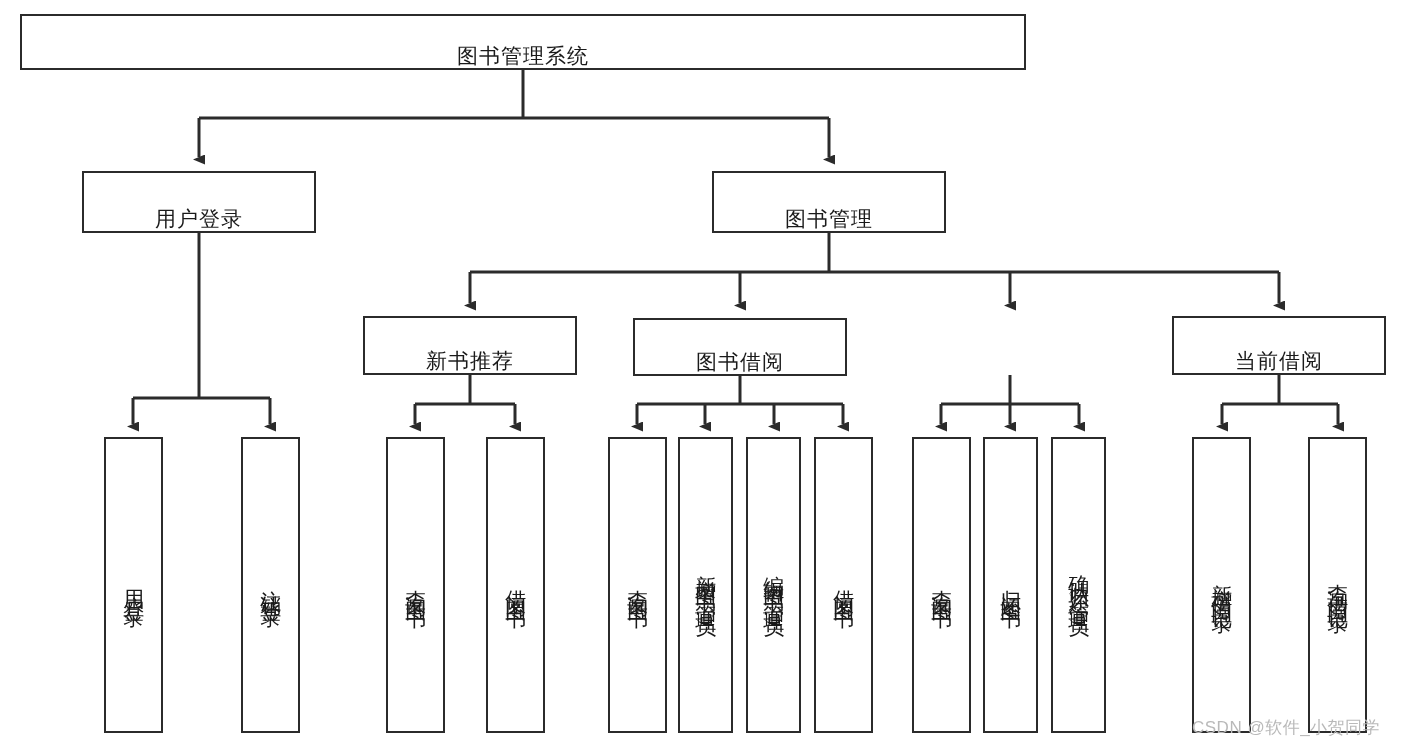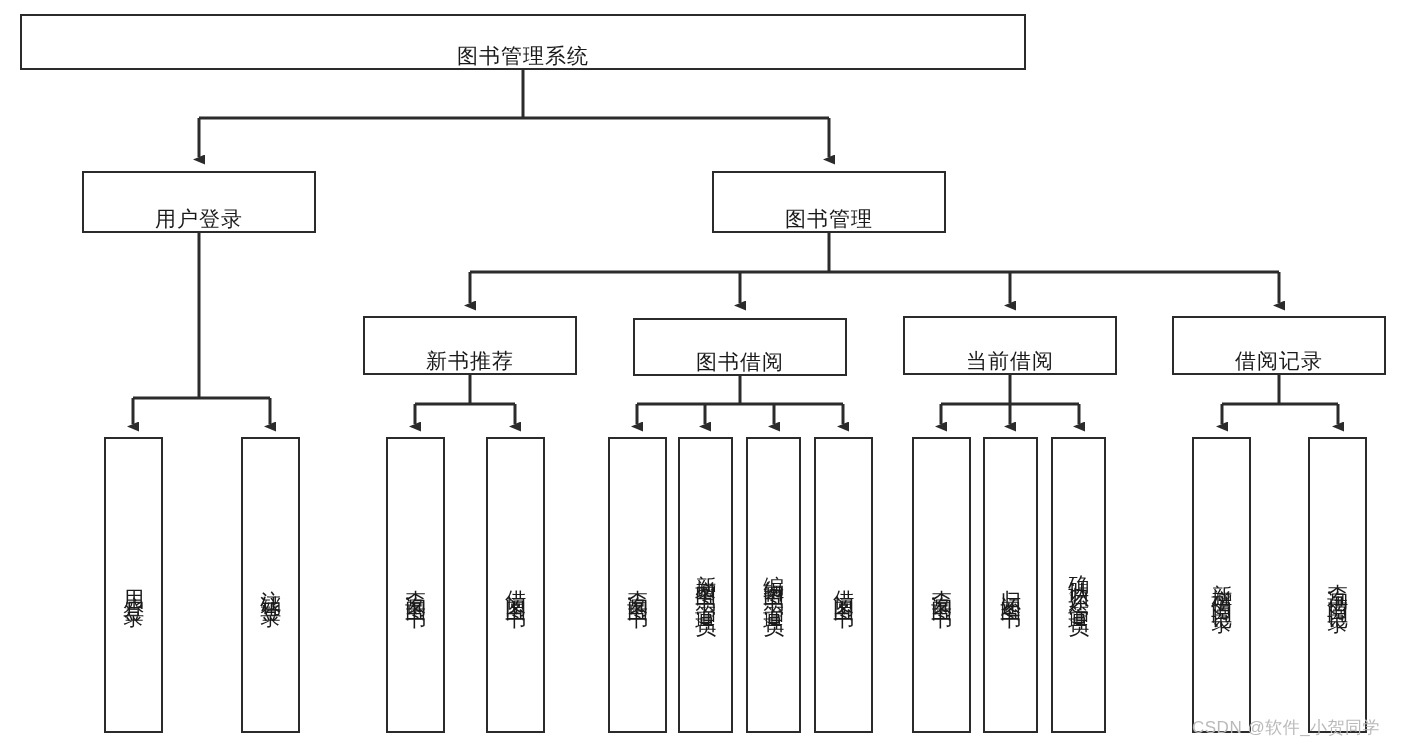--- a/index.html
+++ b/index.html
@@ -133,25 +133,22 @@
   <div class="node h" style="left:712px; top:171px; width:234px; height:62px;">
     <span>图书管理</span>
   </div>
 
   <div class="node h" style="left:363px; top:316px; width:214px; height:59px;">
     <span>新书推荐</span>
   </div>
   <div class="node h" style="left:633px; top:318px; width:214px; height:58px;">
     <span>图书借阅</span>
   </div>
-  <div class="node h" style="left:903px; top:316px; width:214px; height:59px;">
+  <div class="node h" style="left:1172px; top:316px; width:214px; height:59px;">
     <span>当前借阅</span>
-  </div>
-  <div class="node h" style="left:1172px; top:316px; width:214px; height:59px;">
-    <span>借阅记录</span>
   </div>
 
   <div class="node v" style="left:104px; top:437px; width:59px; height:296px;">
     <span>用户登录</span>
   </div>
   <div class="node v" style="left:241px; top:437px; width:59px; height:296px;">
     <span>注销登录</span>
   </div>
 
   <div class="node v" style="left:386px; top:437px; width:59px; height:296px;">

